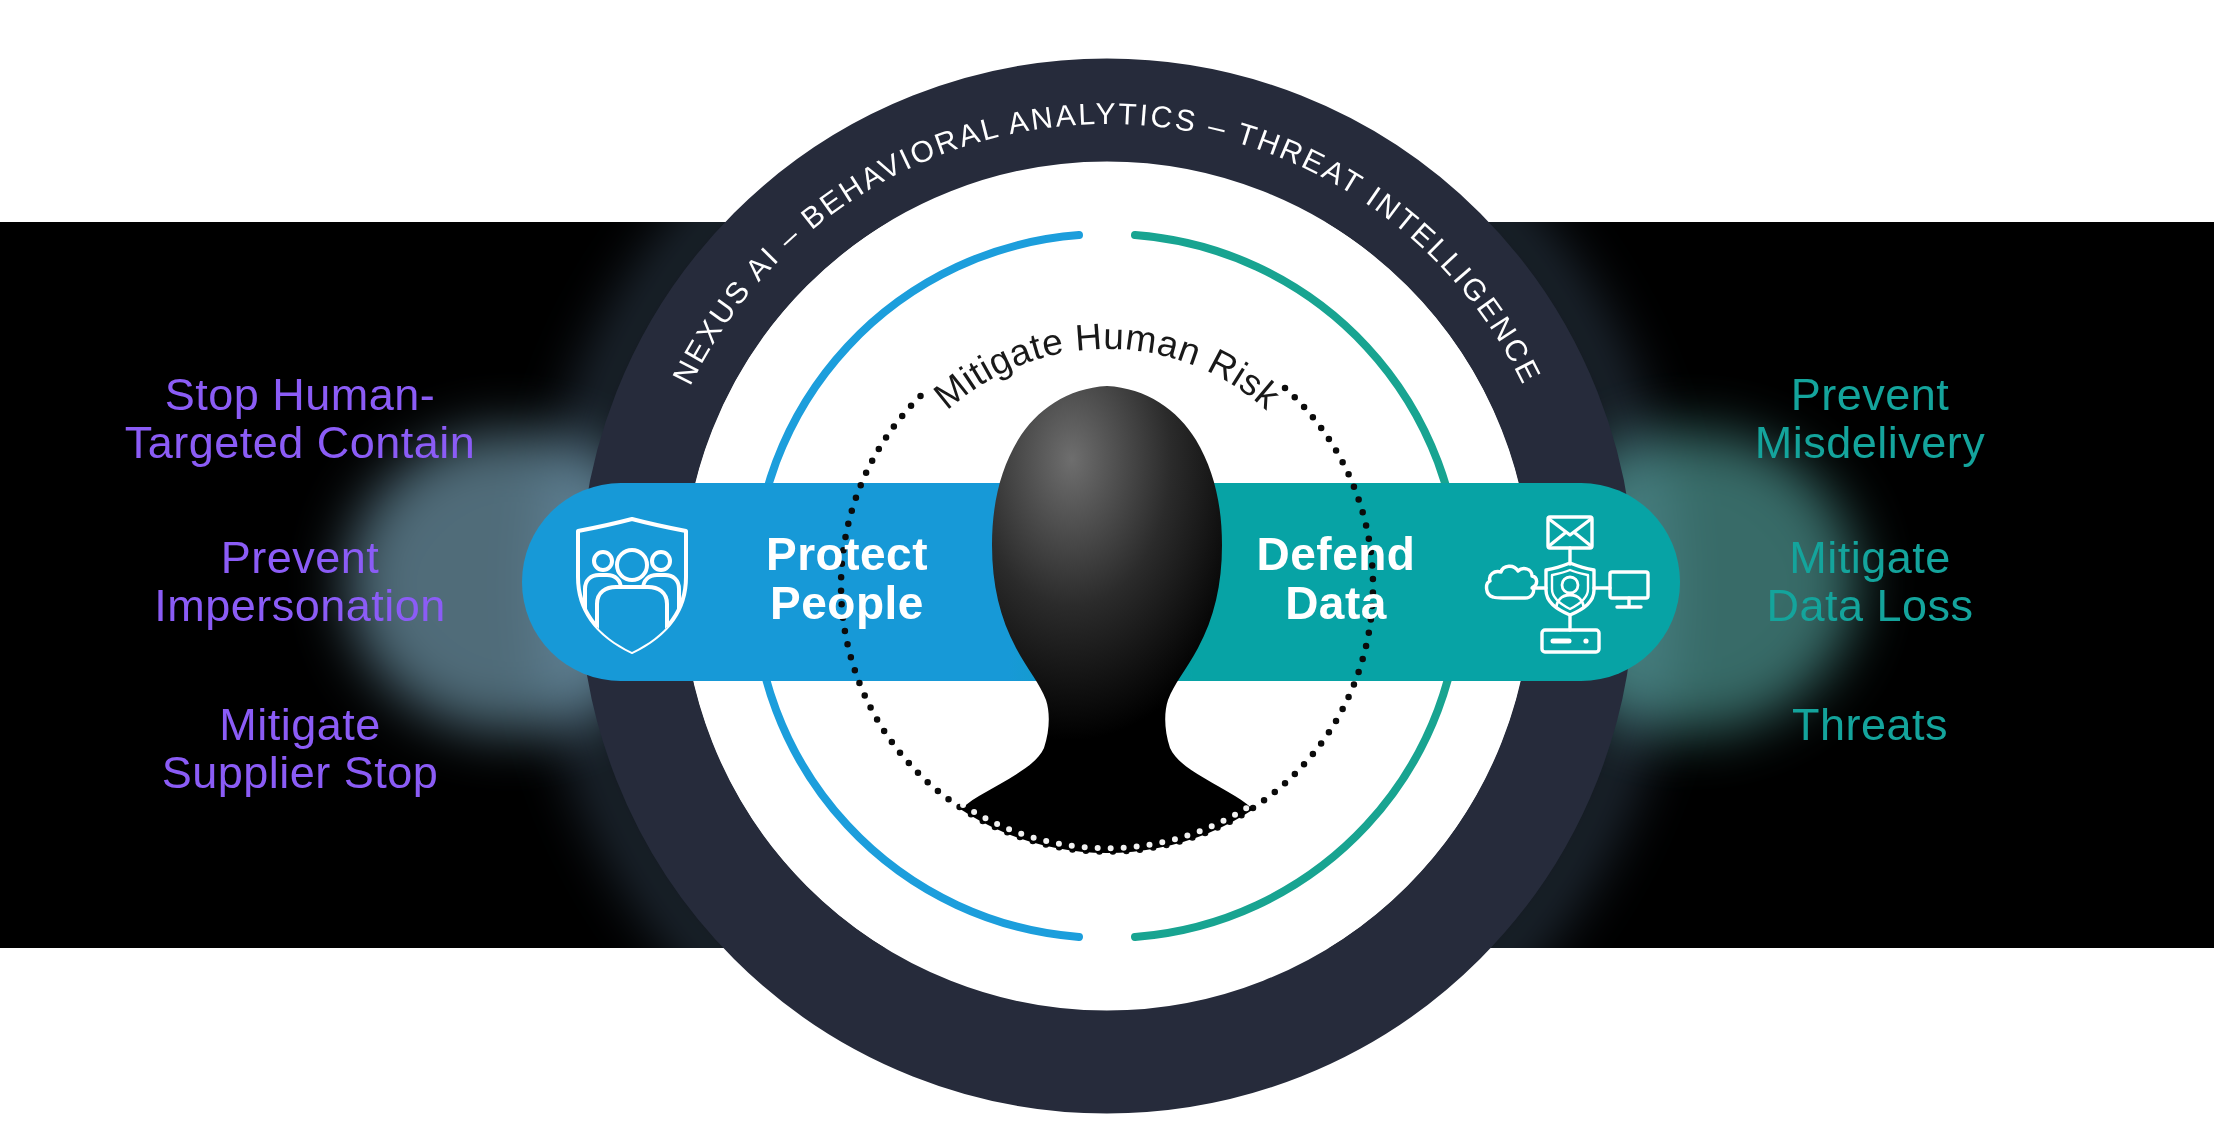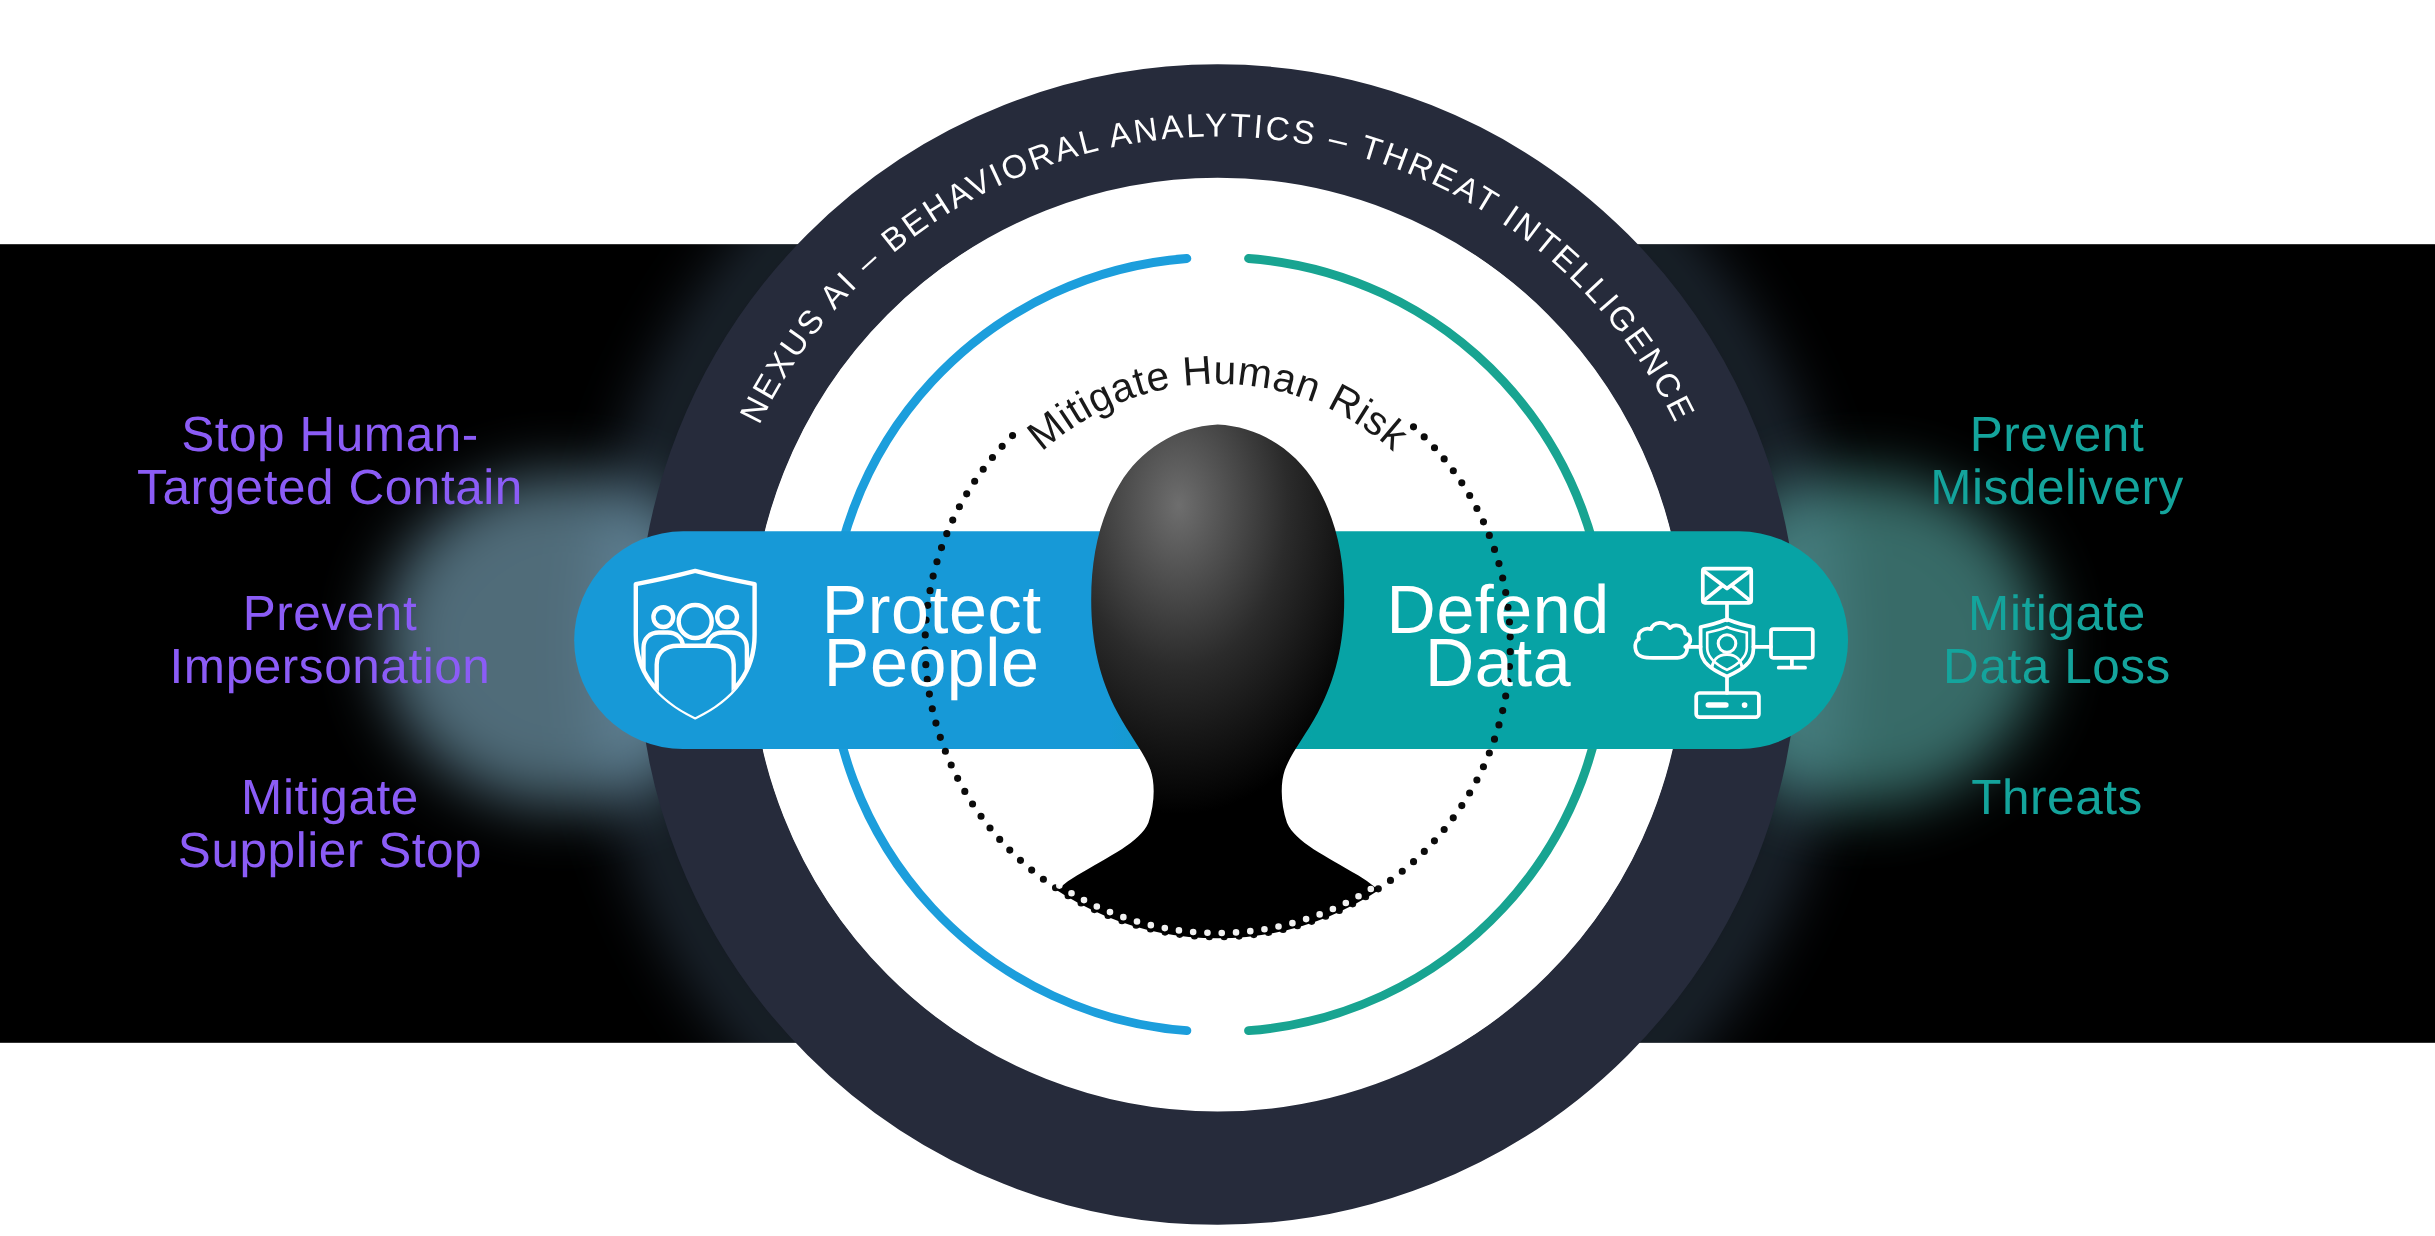--- a/index.html
+++ b/index.html
@@ -10,21 +10,21 @@
   .band{position:absolute;left:0;top:222px;width:2214px;height:726px;background:#000;}
   .layer{position:absolute;left:0;top:0;}
   .benefit{
     position:absolute;width:560px;text-align:center;
     font-size:45px;line-height:48px;font-weight:400;letter-spacing:.5px;
   }
   .benefit.blue{color:#8b5cf6;}
   .benefit.teal{color:#14A49C;}
   .pill-label{
     position:absolute;width:400px;text-align:center;color:#ffffff;
-    font-size:62px;line-height:49px;font-weight:400;letter-spacing:.5px;
+    font-size:46px;line-height:49px;font-weight:700;letter-spacing:.5px;
   }
 </style>
 </head>
 <body>
 
 <div class="stage">
 
   <div class="band"></div>
 
   <svg class="layer" width="2214" height="1124" viewBox="0 0 2214 1124">
@@ -135,21 +135,21 @@
            C1036 410 1068 388 1107 386 Z"></path>
     </g>
 
     <path d="M1257 801 A262 262 0 0 1 957 801" fill="none" stroke="#ffffff" stroke-width="6" stroke-linecap="round" stroke-dasharray="0,13" opacity="0.95"></path>
   </svg>
 
   <div class="pill-label" style="left:647px;top:530px;">
     <div>Protect</div>
     <div>People</div>
   </div>
-  <div class="pill-label" style="left:1162px;top:530px;">
+  <div class="pill-label" style="left:1136px;top:530px;">
     <div>Defend</div>
     <div>Data</div>
   </div>
 
   <div class="benefit blue" style="left:20px;top:371px;">
     <div>Stop Human-</div>
     <div>Targeted Contain</div>
   </div>
   <div class="benefit blue" style="left:20px;top:534px;">
     <div>Prevent</div>

